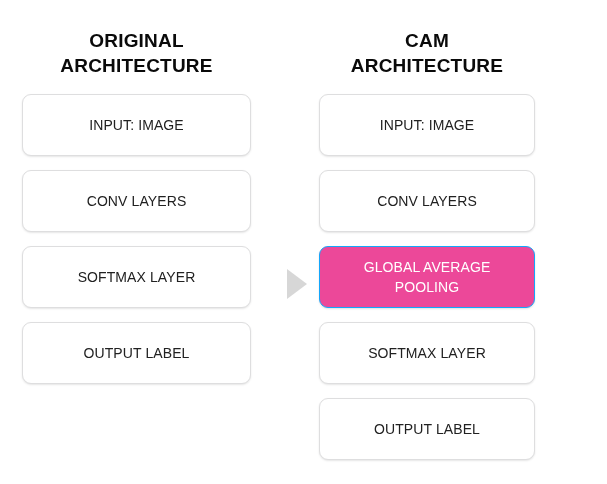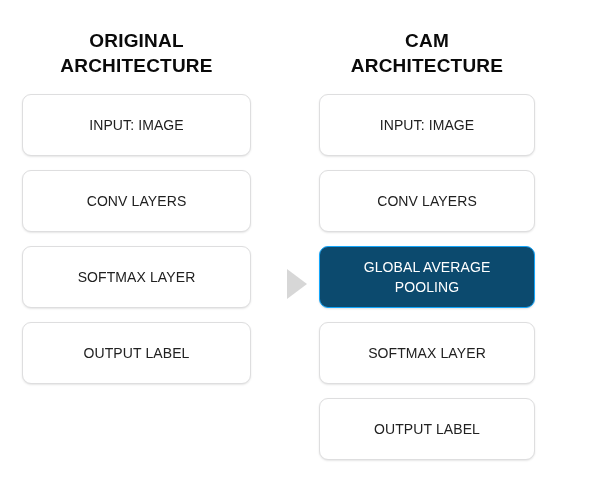--- a/index.html
+++ b/index.html
@@ -71,21 +71,21 @@
   }
 
   .node.highlight-red {
     background: #ff6450;
     border-color: #ff6450;
     color: #ffffff;
     box-shadow: 0 1px 2px rgba(0, 0, 0, 0.12);
   }
 
   .node.highlight-blue {
-    background: #0c4a6e;
+    background: #ec4899;
     border-color: #13a6fb;
     color: #ffffff;
     box-shadow: 0 1px 2px rgba(0, 0, 0, 0.12);
     text-align: center;
   }
 
   .node-label {
     display: block;
     white-space: pre-line;
   }

